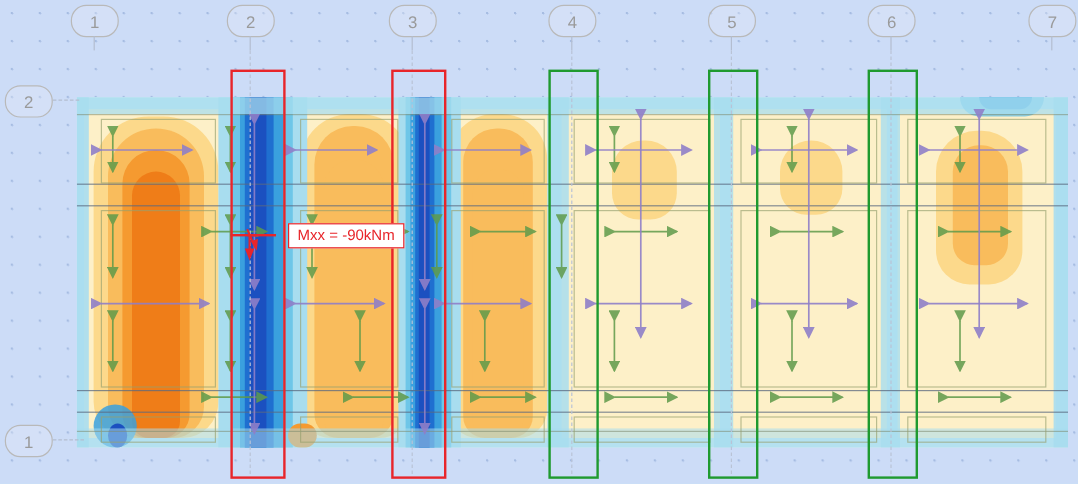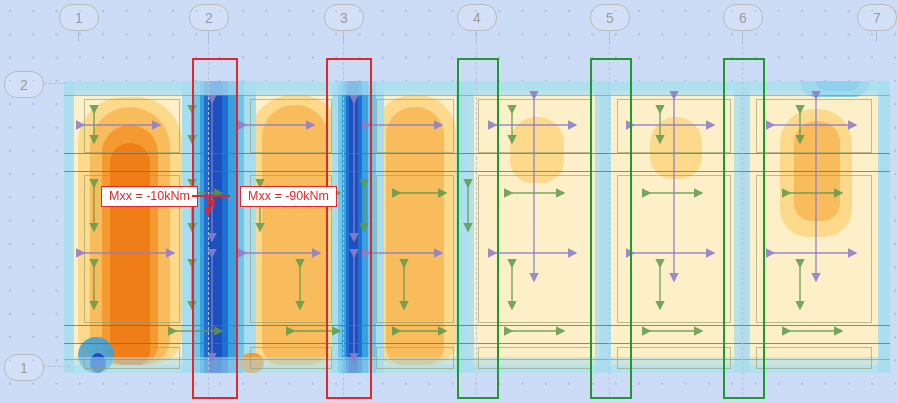--- a/index.html
+++ b/index.html
@@ -274,21 +274,20 @@
       <span>1</span>
     </div>
   <div class="gtick h" style="left:44px;top:366px;width:26px;"></div>
 
   <div class="markrect red" style="left:192px;top:58px;width:42px;height:337px;"></div>
   <div class="markrect red" style="left:326px;top:58px;width:42px;height:337px;"></div>
   <div class="markrect green" style="left:457px;top:58px;width:38px;height:337px;"></div>
   <div class="markrect green" style="left:590px;top:58px;width:38px;height:337px;"></div>
   <div class="markrect green" style="left:723px;top:58px;width:38px;height:337px;"></div>
 
-  <div class="callout" style="left:101px;top:186px;">Mxx = -10kNm</div>
   <div class="leader" style="left:192px;top:195px;width:22px;"></div>
   <svg style="position:absolute;left:204px;top:189px;" width="16" height="22">
     <path d="M2,2 L9,18" stroke="#e8252a" stroke-width="1.6" fill="none"></path>
     <path d="M5,12 L10,20 L11,10 z" fill="#e8252a"></path>
   </svg>
 
   <div class="callout" style="left:240px;top:186px;text-align:center;">Mxx = -90kNm</div>
   <div class="leader" style="left:206px;top:195px;width:24px;"></div>
   <svg style="position:absolute;left:200px;top:193px;" width="16" height="26">
     <path d="M8,2 L8,20" stroke="#e8252a" stroke-width="1.8" fill="none"></path>

